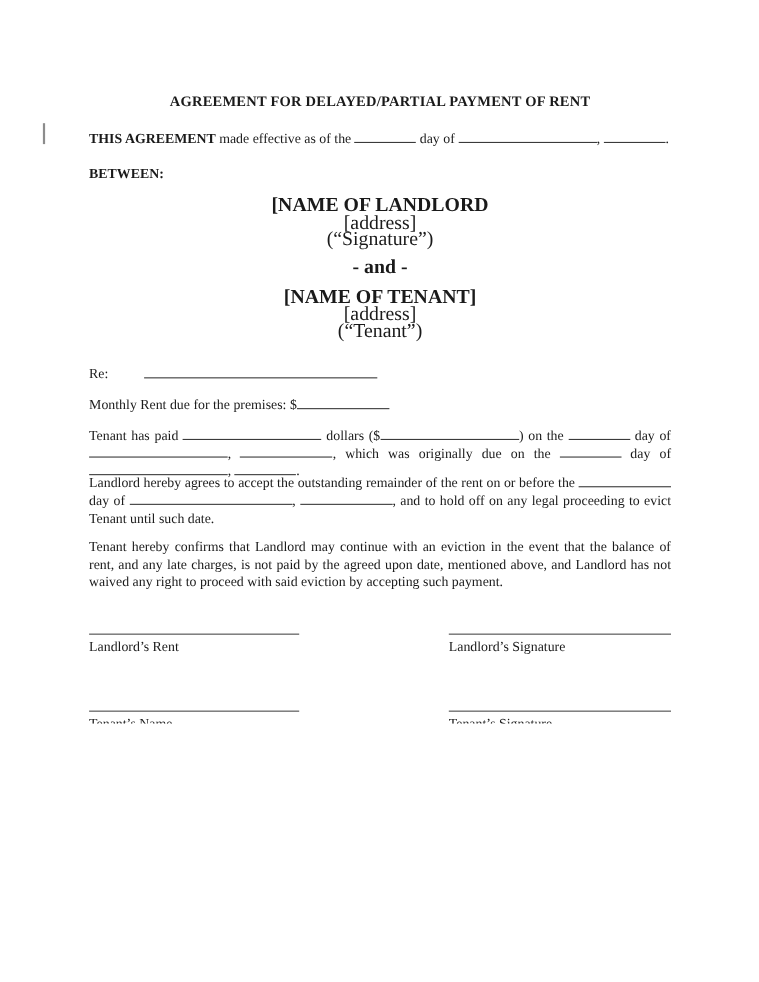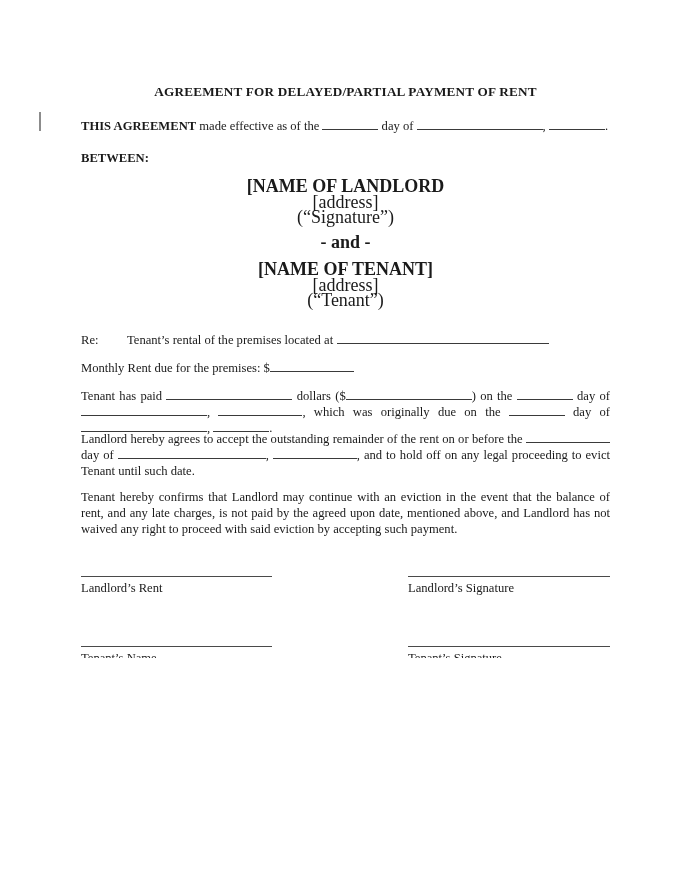--- a/index.html
+++ b/index.html
@@ -143,21 +143,20 @@
 
     <div class="party" style="top:262px;">
       <div class="name">[NAME OF TENANT]</div>
       <div>[address]</div>
       <div>(“Tenant”)</div>
     </div>
 
     <div class="blk" style="top:332px;">
       <div class="re-row">
         <span class="re-label">Re:</span>
-        <span class="re-text">Tenant’s rental of the premises located at</span>
         <span class="re-rule"></span>
       </div>
     </div>
 
     <div class="blk" style="top:360px;">
       <span>Monthly Rent due for the premises:  $</span><span class="u u-m"></span>
     </div>
 
     <div class="blk just" style="top:388px;">
       <span>Tenant has paid </span><span class="u u-xl"></span><span> dollars ($</span><span class="u u-xl"></span><span>) on the </span><span class="u u-s"></span><span> day of </span><span class="u u-xl"></span><span>, </span><span class="u u-m"></span><span>, which was originally due on the </span><span class="u u-s"></span><span> day of </span><span class="u u-xl"></span><span>, </span><span class="u u-s"></span><span>.</span>

